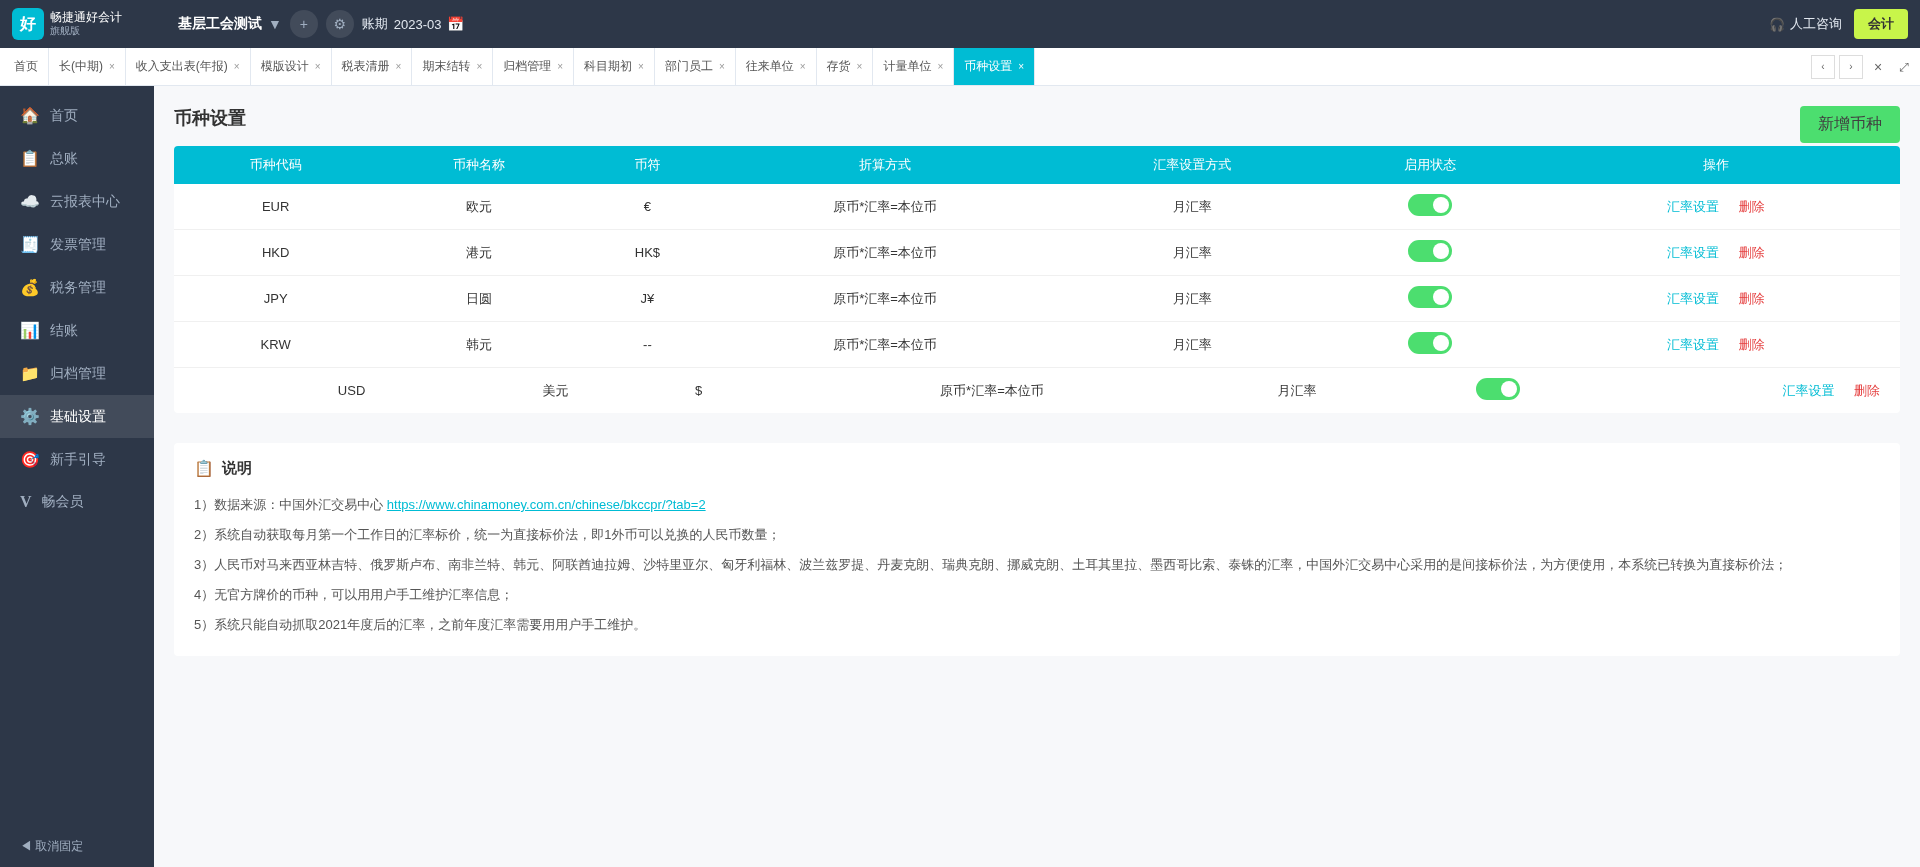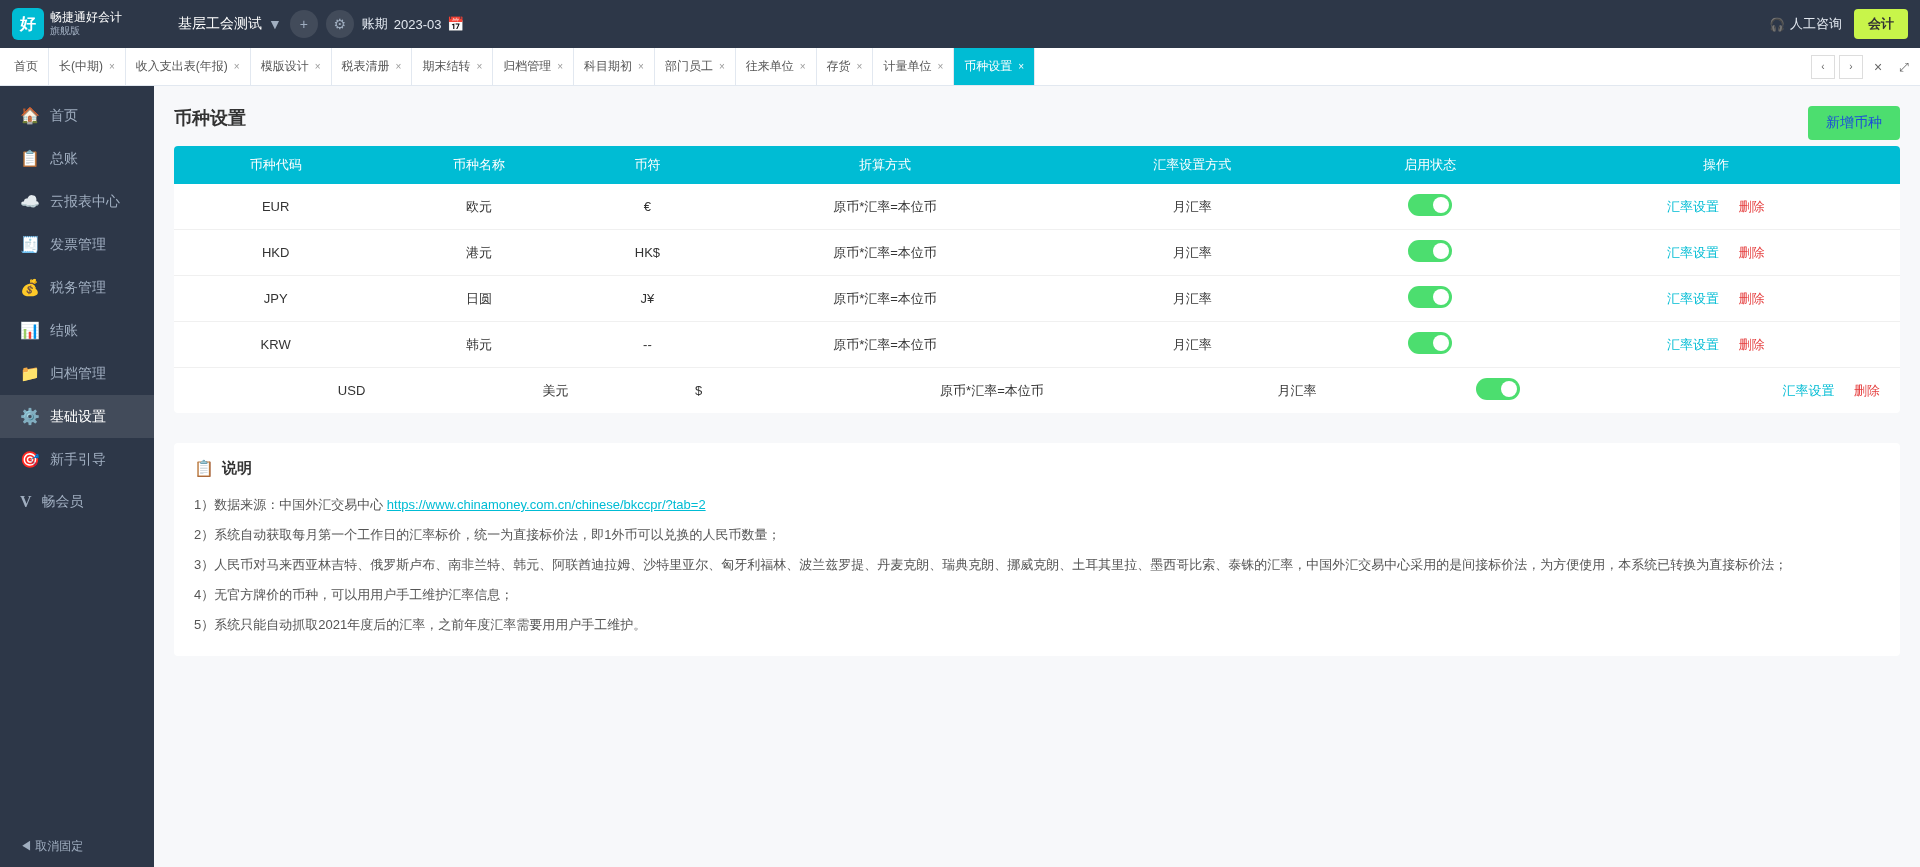--- a/index.html
+++ b/index.html
@@ -36,20 +36,21 @@
       gap: 8px;
       flex: 1;
     }
     .company-selector {
       display: flex;
       align-items: center;
       gap: 6px;
       color: white;
       font-size: 14px;
       cursor: pointer;
+      font-weight: bold;
     }
     .company-selector .arrow { color: #a0aec0; }
     .header-btn {
       width: 28px; height: 28px;
       border-radius: 50%;
       background: rgba(255,255,255,0.1);
       display: flex; align-items: center; justify-content: center;
       color: #a0aec0; cursor: pointer; border: none;
       font-size: 14px;
     }
@@ -182,25 +183,25 @@
       font-size: 18px;
       font-weight: bold;
       color: #333;
       margin-bottom: 16px;
     }
     .new-btn {
       position: absolute;
       top: 0;
       right: 0;
       background: #4cde6f;
-      color: #1d4ed8;
+      color: #404040;
       border: none;
       padding: 8px 18px;
       border-radius: 4px;
-      font-size: 14px;
+      font-size: 16px;
       cursor: pointer;
       text-align: right;
     }
     .title-row {
       position: relative;
       margin-bottom: 16px;
     }
 
     
     .data-table {

